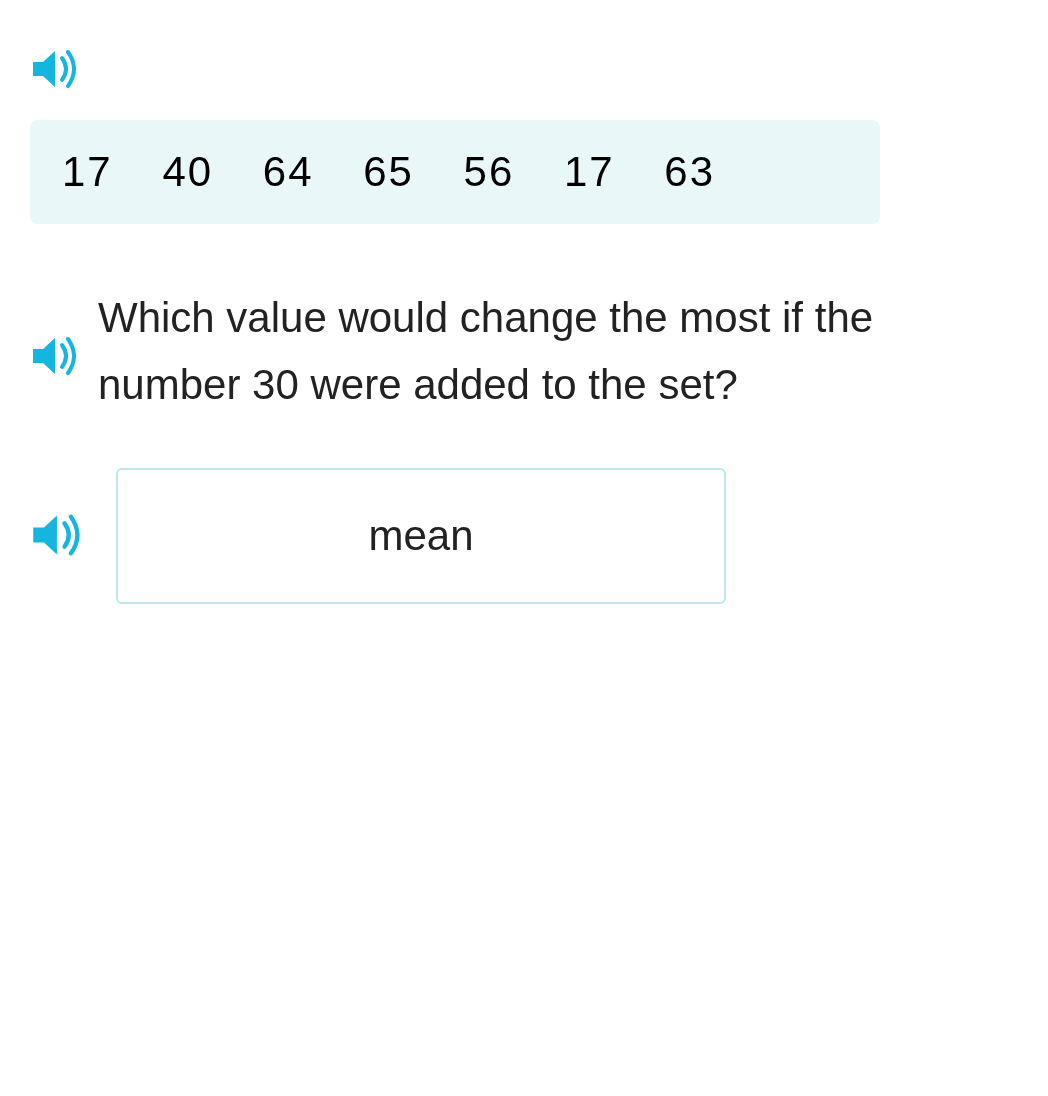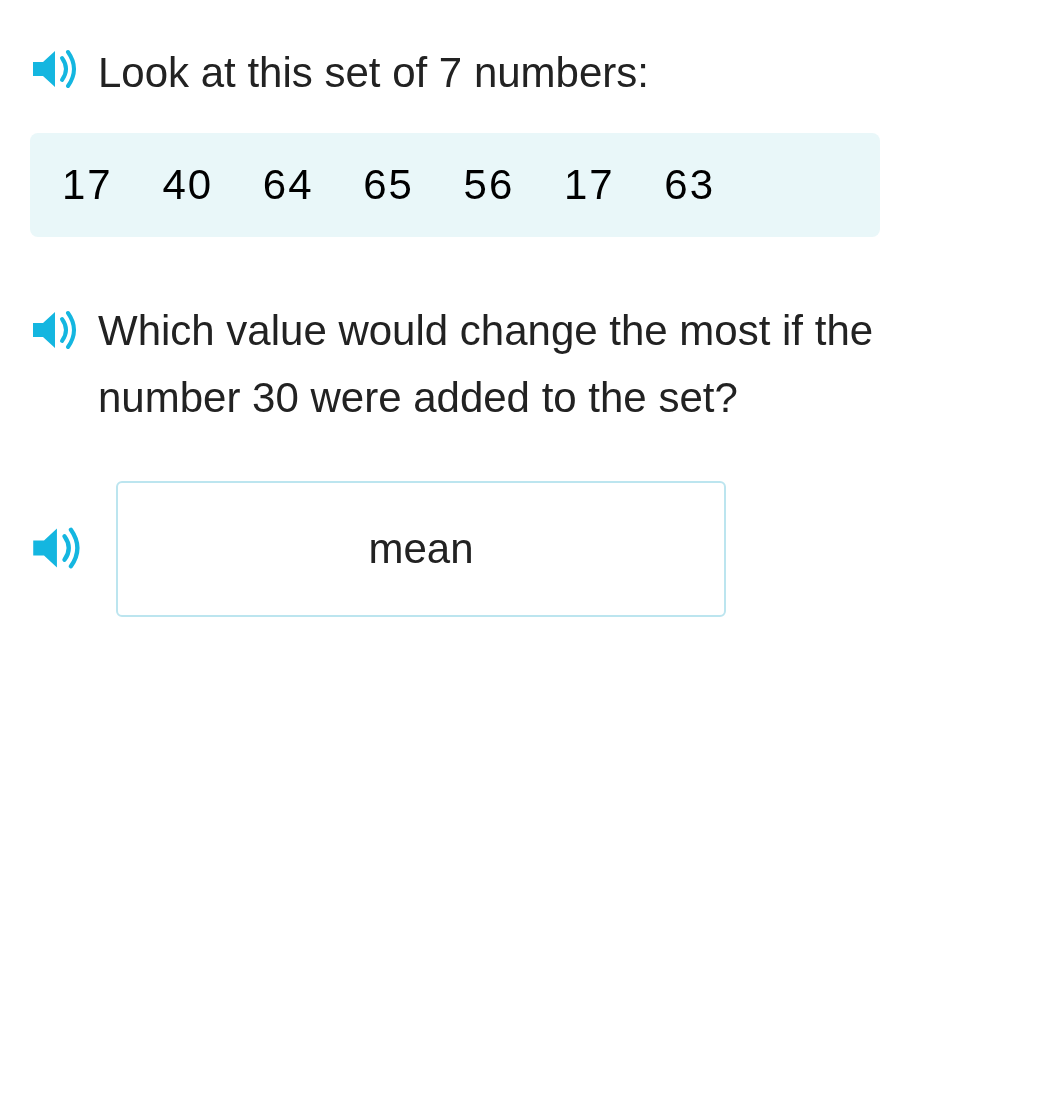--- a/index.html
+++ b/index.html
@@ -47,21 +47,21 @@
   .question-block {
     margin-bottom: 50px;
   }
   .question-text {
     font-size: 42px;
     line-height: 1.6;
     color: #222;
   }
   .question-first-line {
     display: flex;
-    align-items: flex-start;
+    align-items: center;
     gap: 16px;
   }
   .question-first-line .audio-icon {
     flex-shrink: 0;
     margin-top: 10px;
   }
   .answers {
     display: flex;
     align-items: flex-start;
     gap: 30px;
@@ -96,21 +96,20 @@
 <body>
 
 <div class="prompt-row">
   <span class="audio-icon">
     <svg width="52" height="46" viewBox="0 0 52 46">
       <path d="M3 16 L13 16 L25 5 L25 41 L13 30 L3 30 Z" fill="#14b6e0"></path>
       <path d="M32 12 Q40 23 32 34" stroke="#14b6e0" stroke-width="4" fill="none" stroke-linecap="round"></path>
       <path d="M38 6 Q50 23 38 40" stroke="#14b6e0" stroke-width="4" fill="none" stroke-linecap="round"></path>
     </svg>
   </span>
-  <span class="prompt-text">Look at this set of 7 numbers:</span>
 </div>
 
 <div class="number-box">
   <div class="numbers">
     <span>17</span>
     <span>40</span>
     <span>64</span>
     <span>65</span>
     <span>56</span>
     <span>17</span>

